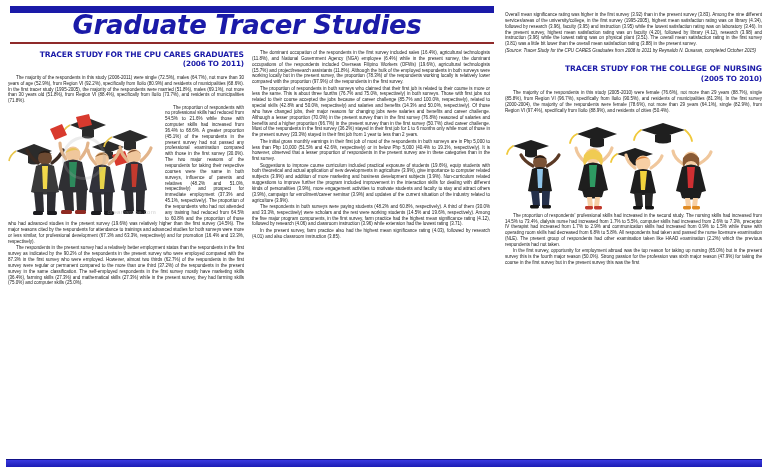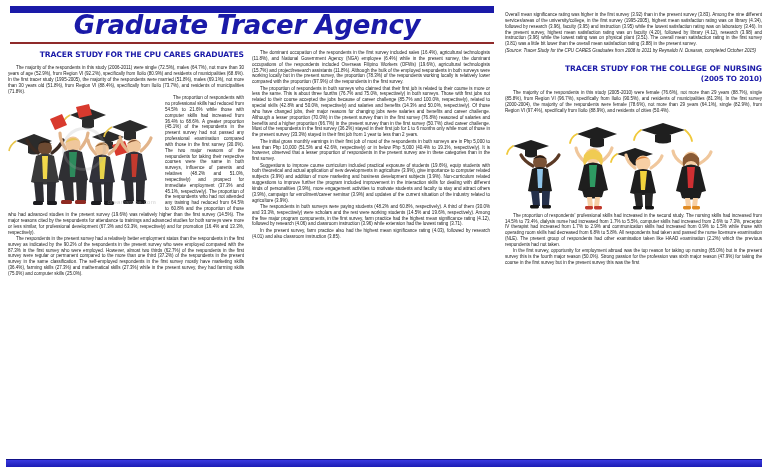--- a/index.html
+++ b/index.html
@@ -149,28 +149,29 @@
     background: linear-gradient(#3a3ae0, #1c1cb4);
   }
 </style>
 </head>
 <body>
 
 <div class="page">
 
   <div class="masthead">
     <div class="masthead-bar-top"></div>
-    <div class="masthead-title">Graduate Tracer Agency</div>
+    <div class="masthead-title">Graduate Tracer Studies</div>
     <div class="masthead-bar-bottom"></div>
   </div>
 
   <div class="col" id="col1">
 
     <div class="section-head">
       <span>TRACER STUDY FOR THE CPU CARES GRADUATES</span>
+      <span class="sub">(2006 TO 2011)</span>
     </div>
 
     <p class="ind">The majority of the respondents in this study (2006-2011) were single (72.5%), males (64.7%), not more than 30 years of age (52.9%), from Region VI (92.2%), specifically from Iloilo (80.9%) and residents of municipalities (68.6%).  In the first tracer study (1995-2005), the majority of the respondents were married (51.8%), males (69.1%), not more than 30 years old (51.8%), from Region VI (88.4%), specifically from Iloilo (73.7%), and residents of municipalities (71.8%).</p>
 
     <div class="float-wrap-1">
       <div class="photo-block">
         <svg viewBox="0 0 152 108" width="152" height="108">
 
           <g fill="#2b2b2b">
             <polygon points="8,40 26,33 44,40 26,47"></polygon>

